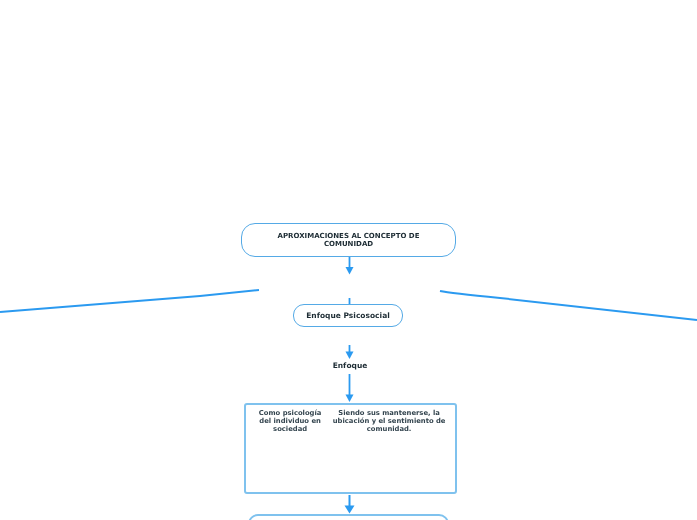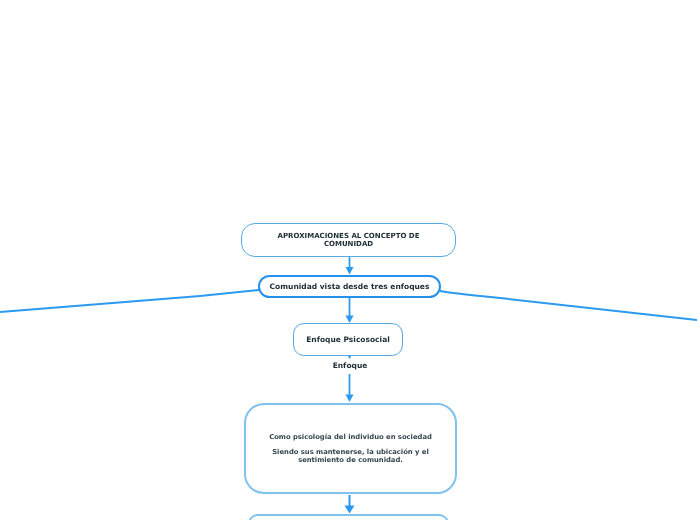--- a/index.html
+++ b/index.html
@@ -50,23 +50,23 @@
     top: 275px;
     width: 183px;
     height: 23px;
     border: 2px solid #2492ec;
     border-radius: 12px;
     font-size: 7.5px;
     line-height: 8px;
   }
   .node-l2 {
     left: 293px;
-    top: 323px;
+    top: 304px;
     width: 110px;
-    height: 33px;
+    height: 23px;
     border: 1.5px solid #55aae6;
     border-radius: 11px;
     font-size: 7.5px;
     line-height: 8px;
   }
   .node-text-only {
     position: absolute;
     left: 300px;
     top: 361px;
     width: 100px;
@@ -77,24 +77,23 @@
     line-height: 10px;
   }
   .node-box {
     position: absolute;
     left: 244px;
     top: 403px;
     width: 213px;
     height: 91px;
     background: #ffffff;
     border: 2px solid #7fc2ee;
-    border-radius: 20px;
+    border-radius: 3px;
     box-sizing: border-box;
     display: flex;
-    flex-direction: column;
     justify-content: center;
     gap: 7px;
     padding: 4px 9px;
     text-align: center;
     font-weight: bold;
     font-size: 6.8px;
     line-height: 8px;
     color: #34454f;
   }
   .node-box p {
@@ -135,23 +134,20 @@
     <polygon points="345.5,394.5 353.5,394.5 349.5,402" fill="#2b9af0"></polygon>
 
     <line x1="349.5" y1="495" x2="349.5" y2="506" stroke="#2b9af0" stroke-width="2"></line>
     <polygon points="344.5,505.5 354.5,505.5 349.5,513.5" fill="#2b9af0"></polygon>
   </svg>
 
   <div class="node node-root">
     <span>APROXIMACIONES AL CONCEPTO DE COMUNIDAD</span>
   </div>
 
-  <div class="node node-l1">
-    <span>Comunidad vista desde tres enfoques</span>
-  </div>
 
   <div class="node node-l2">
     <span>Enfoque Psicosocial</span>
   </div>
 
   <div class="node-text-only">
     <span>Enfoque</span>
   </div>
 
   <div class="node-box">

